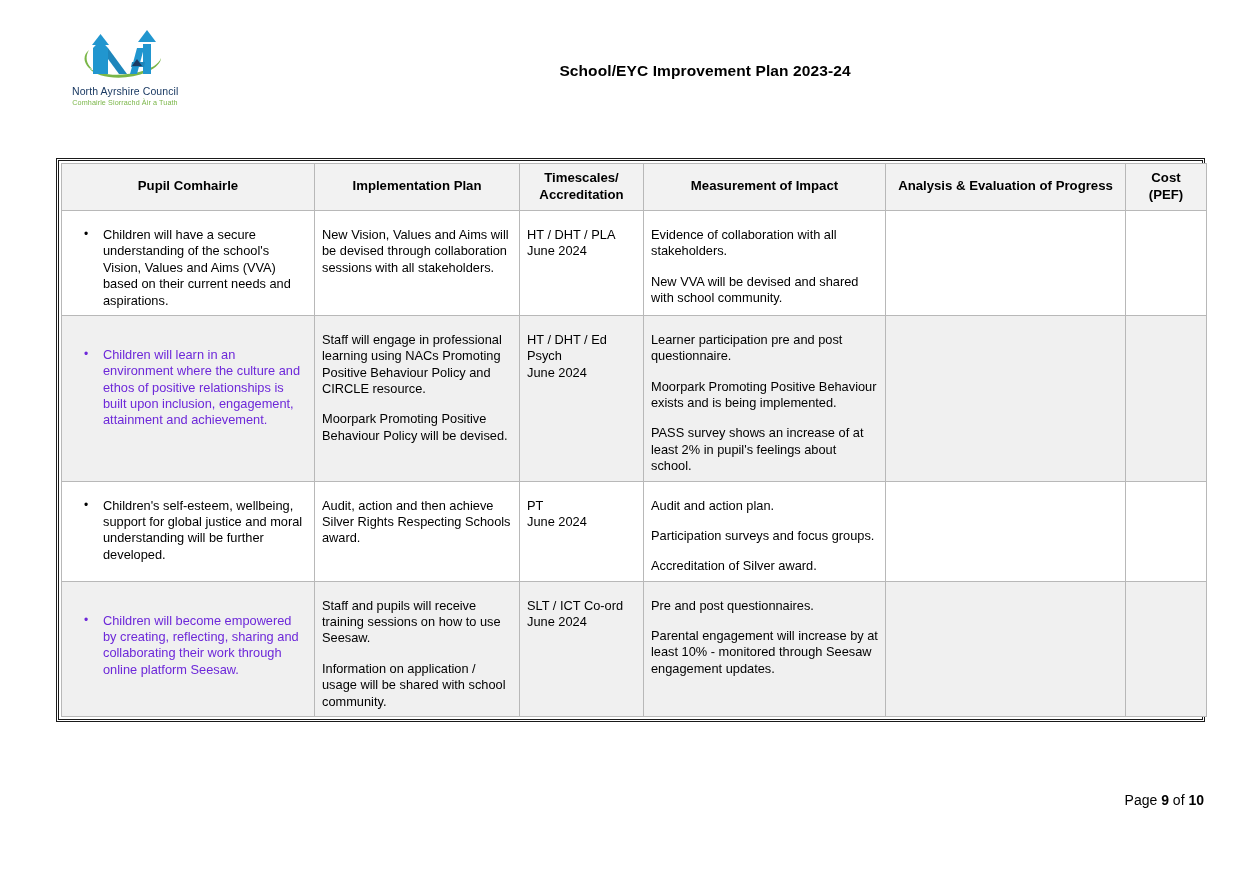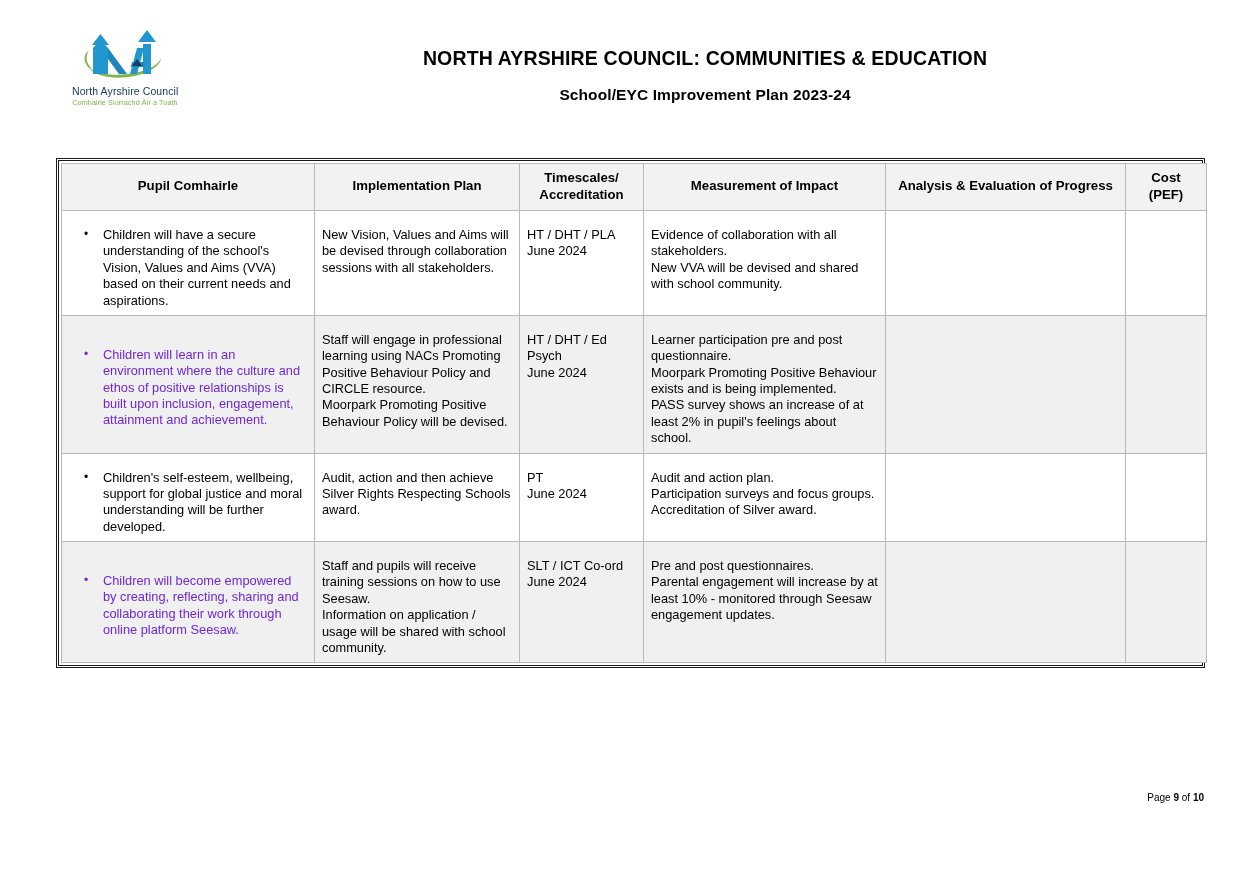--- a/index.html
+++ b/index.html
@@ -134,32 +134,32 @@
     line-height: 1.28;
   }
   td.outcomes li::before {
     content: "\2022";
     position: absolute;
     left: -19px;
     top: 0;
     font-size: 12px;
   }
   .para { margin: 0; }
-  .para + .para { }
+  .para + .para { margin-top: 14px; }
 
   .dim { color: #6d28d9; margin-top: 15px; }
 
   
   .page-footer {
     position: absolute;
     left: 0;
     right: 56px;
     top: 792px;
     text-align: right;
-    font-size: 10px;
+    font-size: 14px;
   }
   .page-footer .num { font-weight: bold; }
 </style>
 </head>
 <body>
 
 <div class="page-header">
 
   <div class="logo-block">
     <svg class="logo-mark" viewBox="0 0 100 58">
@@ -178,21 +178,20 @@
 
       <path d="M57 36 L70 36 L69 41 L56 41 Z" fill="#1e86bb"></path>
 
       <path d="M57 40 L62 33 L67 40 Z" fill="#1b3a63"></path>
     </svg>
     <div class="logo-name">North Ayrshire Council</div>
     <div class="logo-gaelic">Comhairle Siorrachd Àir a Tuath</div>
   </div>
 
   <div class="title-block">
-    <div class="doc-title">NORTH AYRSHIRE COUNCIL: COMMUNITIES &amp; EDUCATION</div>
     <div class="doc-subtitle">School/EYC Improvement Plan 2023-24</div>
   </div>
 </div>
 
 <div class="table-wrap">
   <table class="plan">
     <colgroup>
       <col style="width:253px">
       <col style="width:205px">
       <col style="width:124px">

